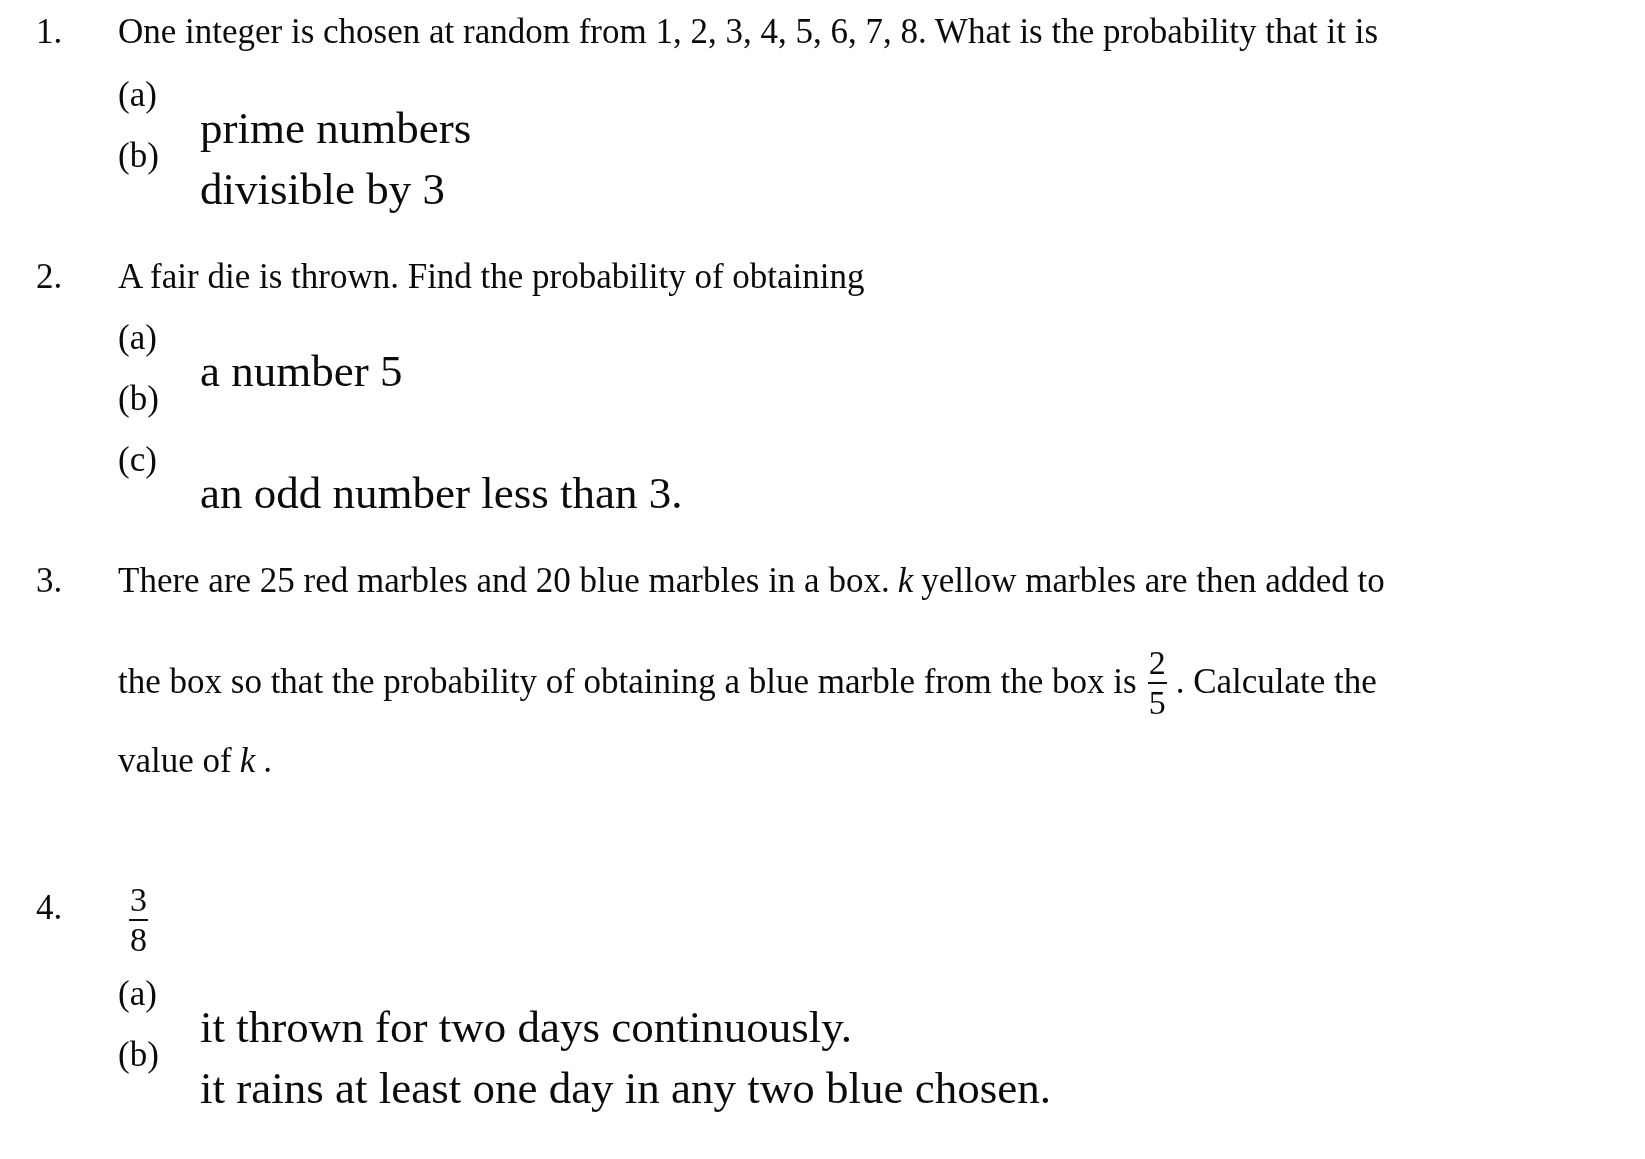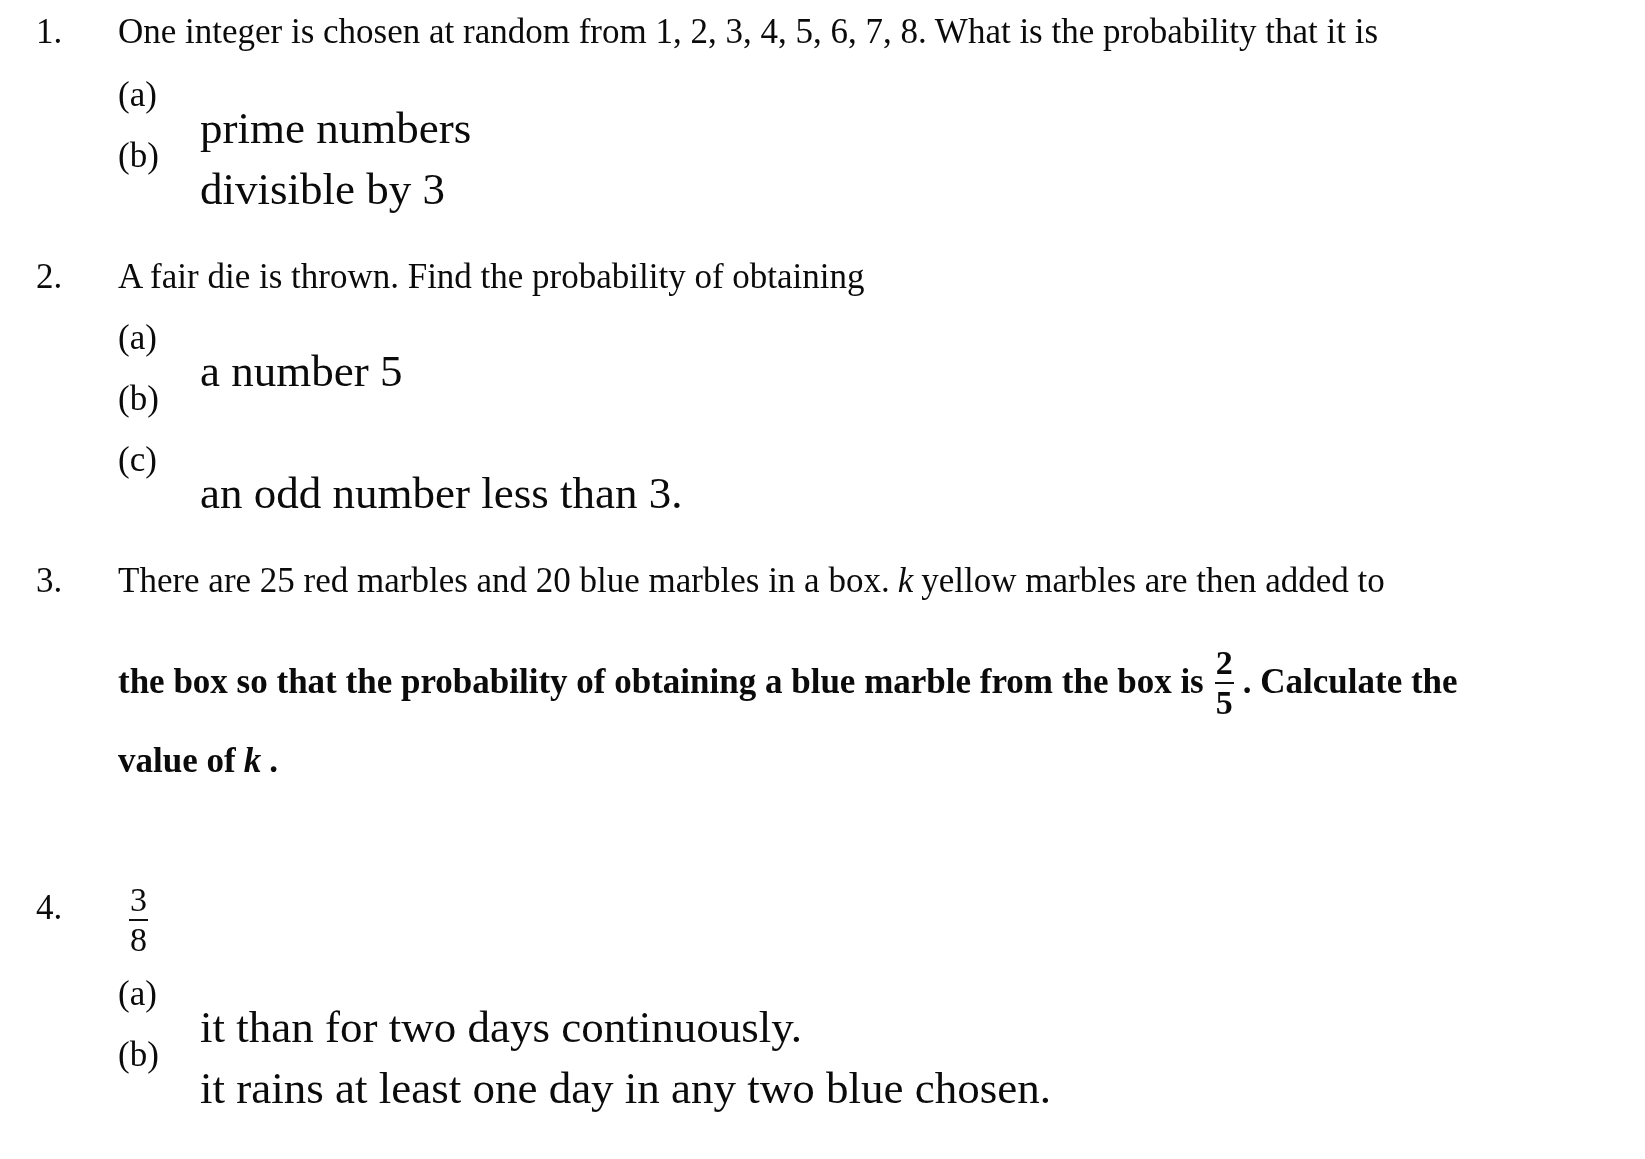--- a/index.html
+++ b/index.html
@@ -57,21 +57,20 @@
     white-space: nowrap;
   }
 
   
   .qcont {
     position: absolute;
     left: 118px;
     font-size: 35px;
     line-height: 48px;
     white-space: nowrap;
-    font-weight: bold;
   }
 
   
   .subitem {
     position: absolute;
     left: 0;
     width: 1645px;
     height: 48px;
   }
   .sublabel {
@@ -194,21 +193,21 @@
     <div class="qline" style="height:48px;">
       <span class="qnum">4.</span>
       <span class="qtext">
         <span class="frac"><span class="num">3</span><span class="bar"></span><span class="den">8</span></span>
       </span>
     </div>
   </div>
 
   <div class="subitem" style="top:970px;">
     <span class="sublabel">(a)</span>
-    <span class="subtext">it than for two days continuously.</span>
+    <span class="subtext">it thrown for two days continuously.</span>
   </div>
 
   <div class="subitem" style="top:1031px;">
     <span class="sublabel">(b)</span>
     <span class="subtext">it rains at least one day in any two blue chosen.</span>
   </div>
 
 </div>
 
 </body></html>

